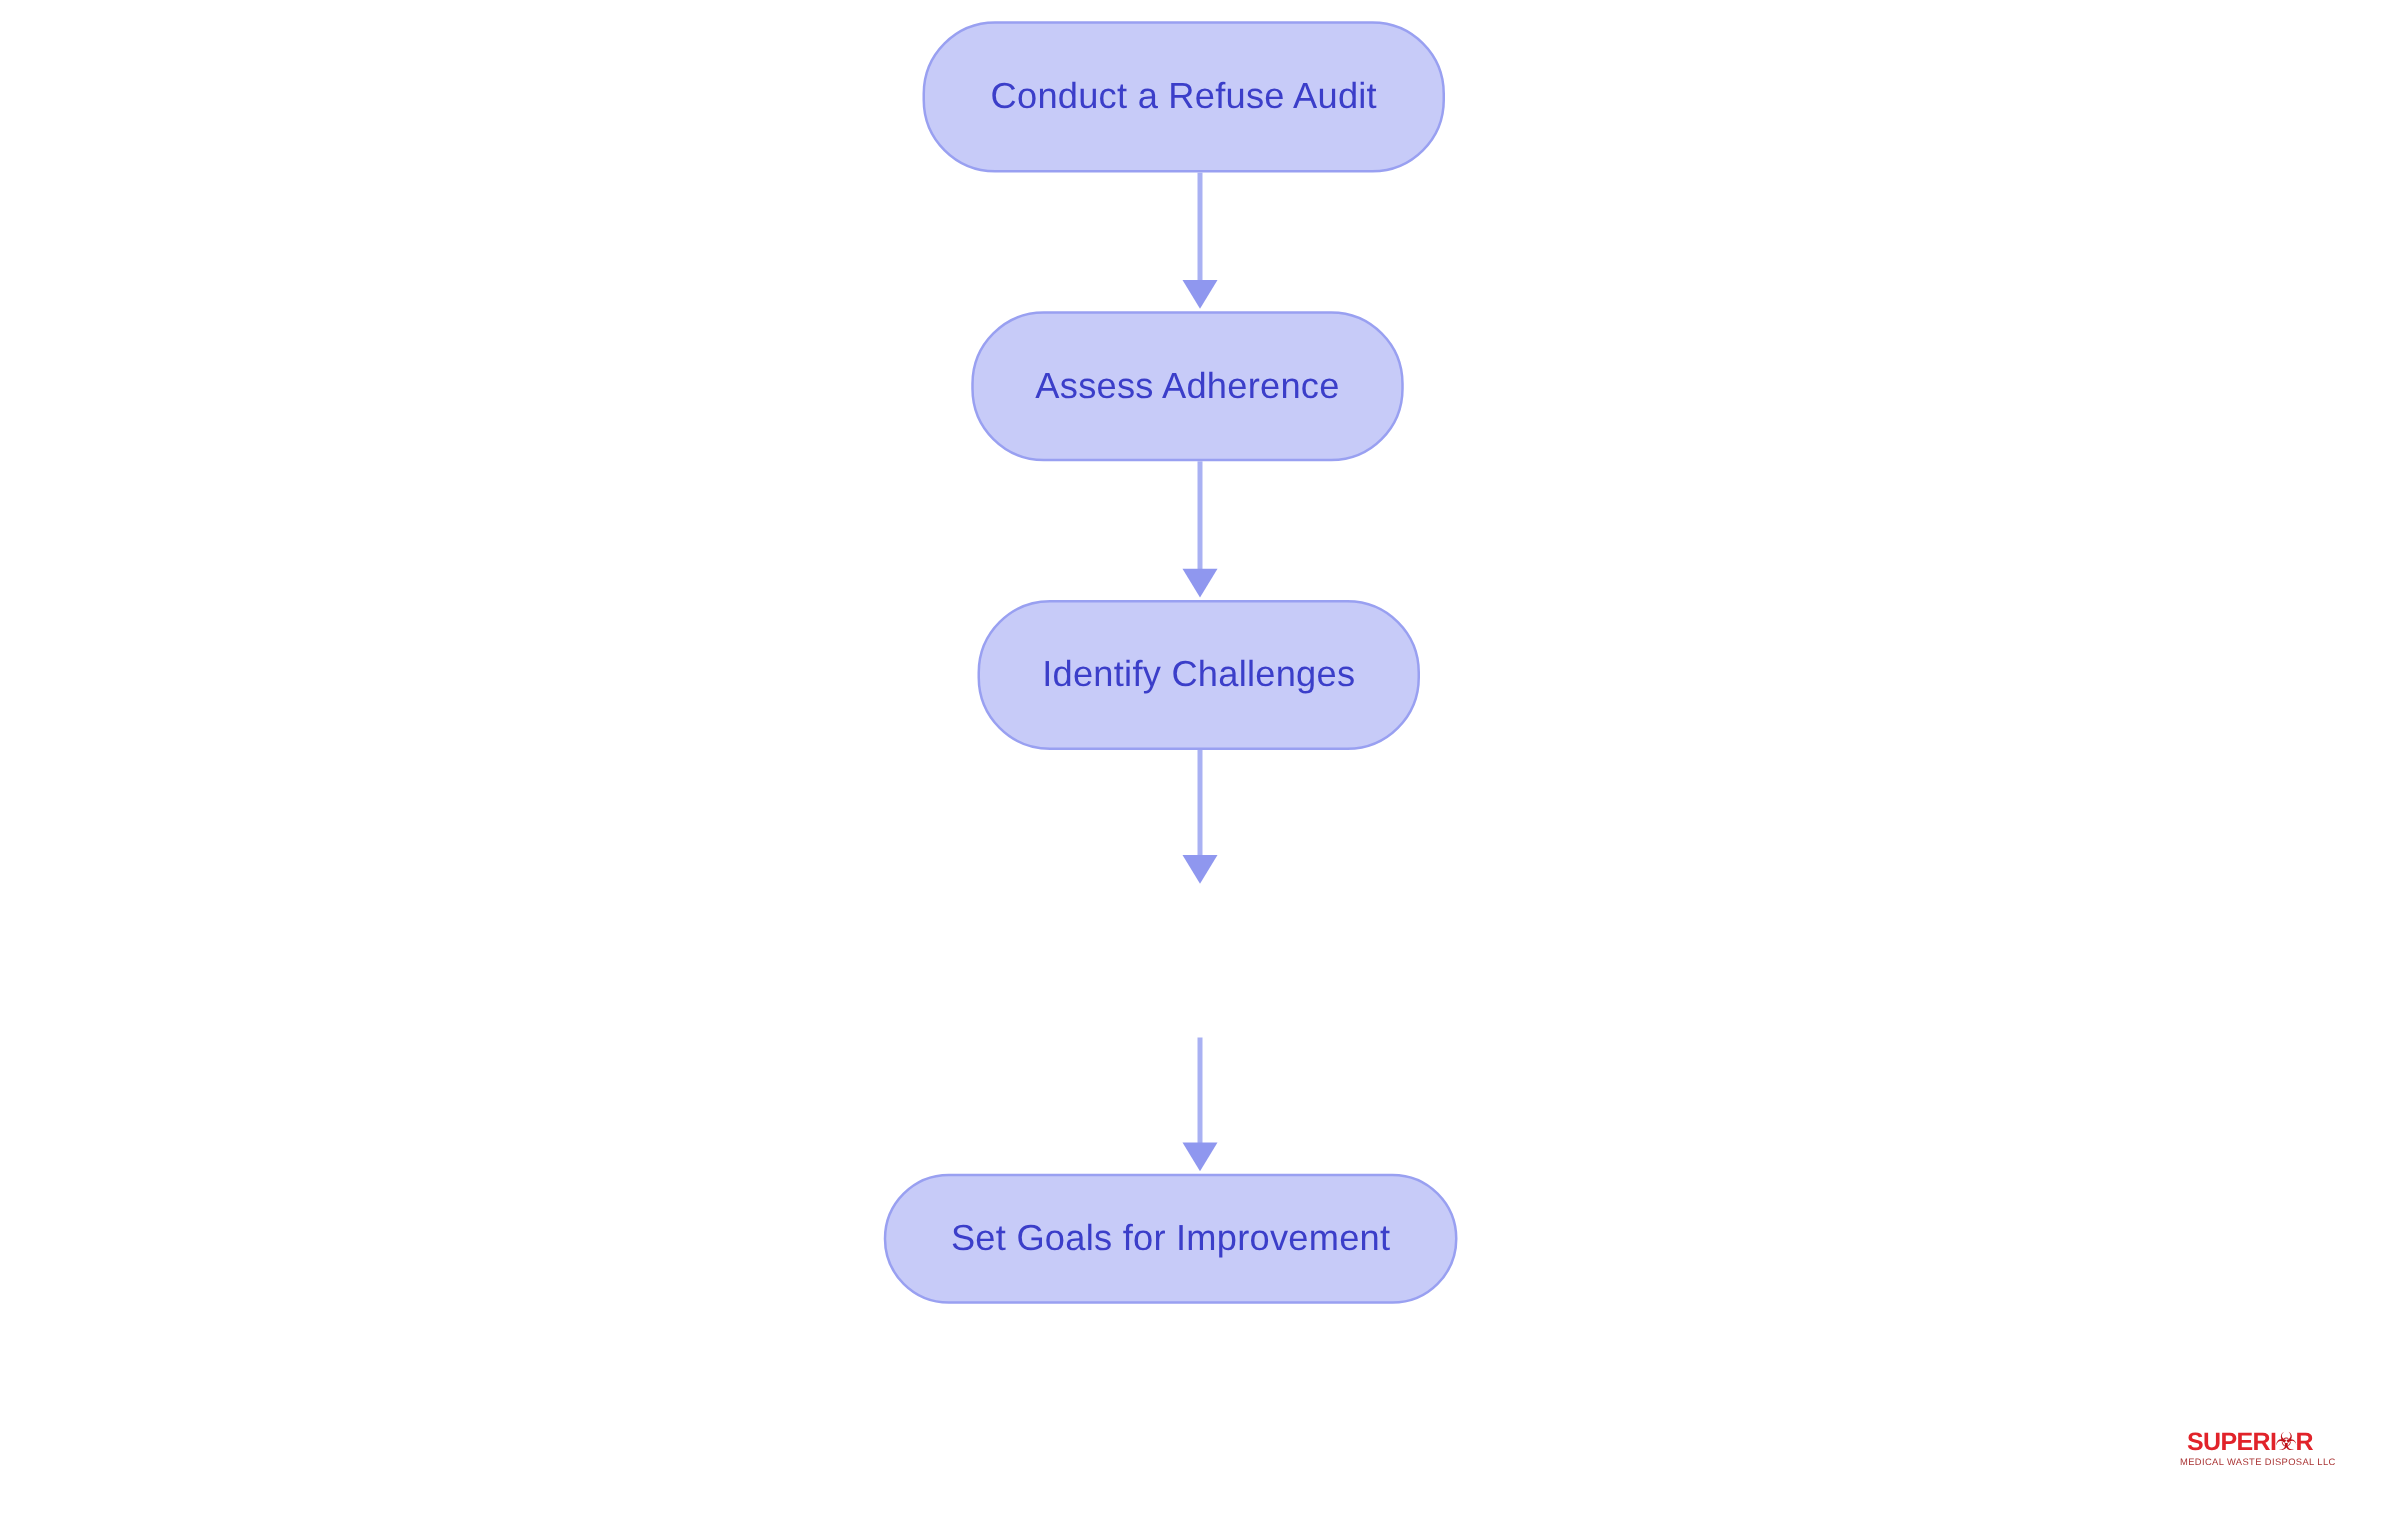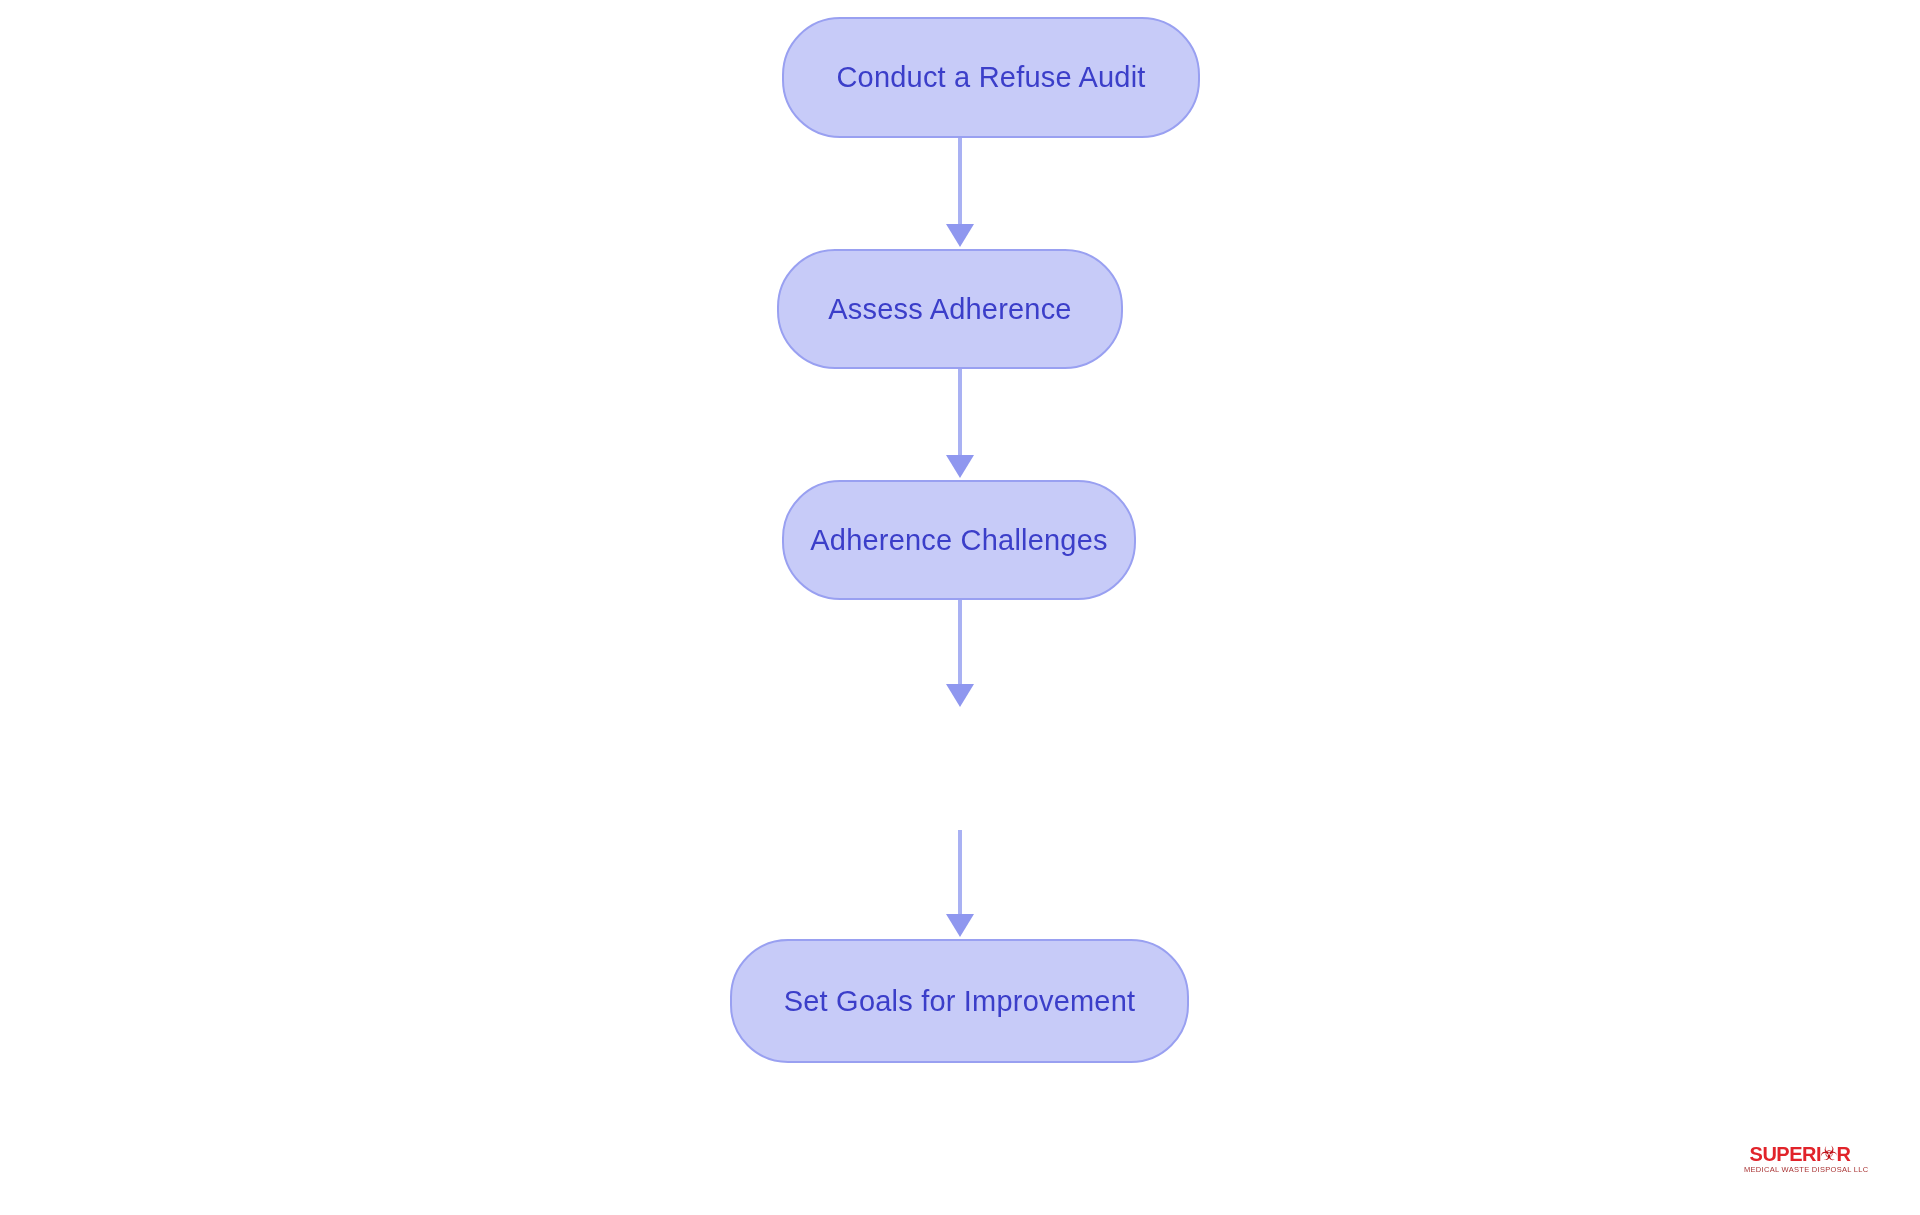--- a/index.html
+++ b/index.html
@@ -21,25 +21,25 @@
     border-radius: 58px;
     display: flex;
     align-items: center;
     justify-content: center;
     color: #3b3ec9;
     font-size: 29px;
     letter-spacing: 0.2px;
     white-space: nowrap;
   }
 
-  .node-1 { left: 782px; top:  17px; width: 418px; height: 121px; }
+  .node-1 { left: 738px; top:  17px; width: 418px; height: 121px; }
   .node-2 { left: 777px; top: 249px; width: 346px; height: 120px; }
   .node-3 { left: 782px; top: 480px; width: 354px; height: 120px; }
   .node-4 { left: 757px; top: 709px; width: 404px; height: 121px; }
-  .node-5 { left: 730px; top: 939px; width: 459px; height: 124px; }
+  .node-5 { left: 707px; top: 939px; width: 459px; height: 104px; }
 
   .arrow {
     position: absolute;
     left: 945px;
     width: 29px;
   }
   .arrow-1 { top: 138px; height: 109px; }
   .arrow-2 { top: 369px; height: 109px; }
   .arrow-3 { top: 600px; height: 107px; }
   .arrow-4 { top: 830px; height: 107px; }
@@ -117,21 +117,21 @@
   <div class="flow-node node-2">
     <span>Assess Adherence</span>
   </div>
 
   <div class="arrow arrow-2">
     <div class="shaft"></div>
     <div class="head"></div>
   </div>
 
   <div class="flow-node node-3">
-    <span>Adherence Challenges</span>
+    <span>Identify Challenges</span>
   </div>
 
   <div class="arrow arrow-3">
     <div class="shaft"></div>
     <div class="head"></div>
   </div>
 
 
   <div class="arrow arrow-4">
     <div class="shaft"></div>

